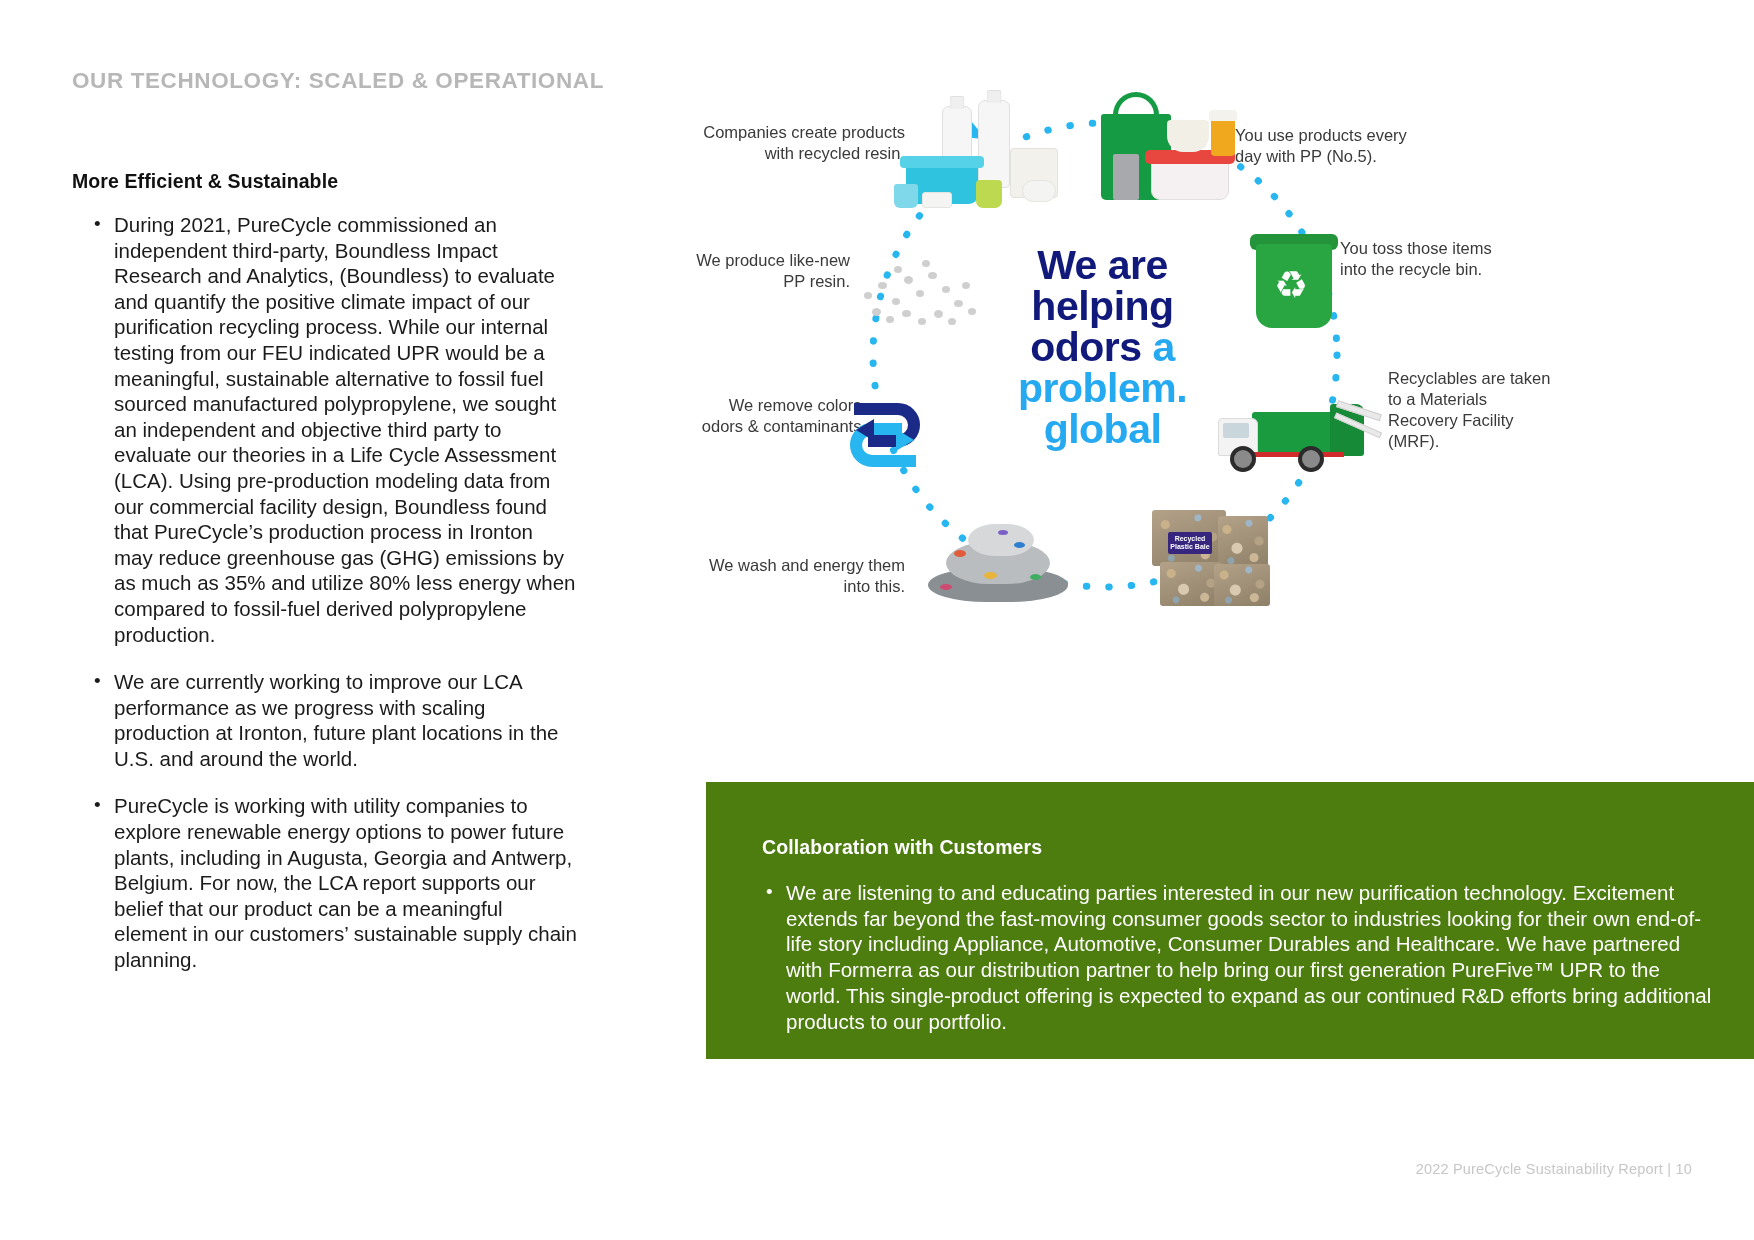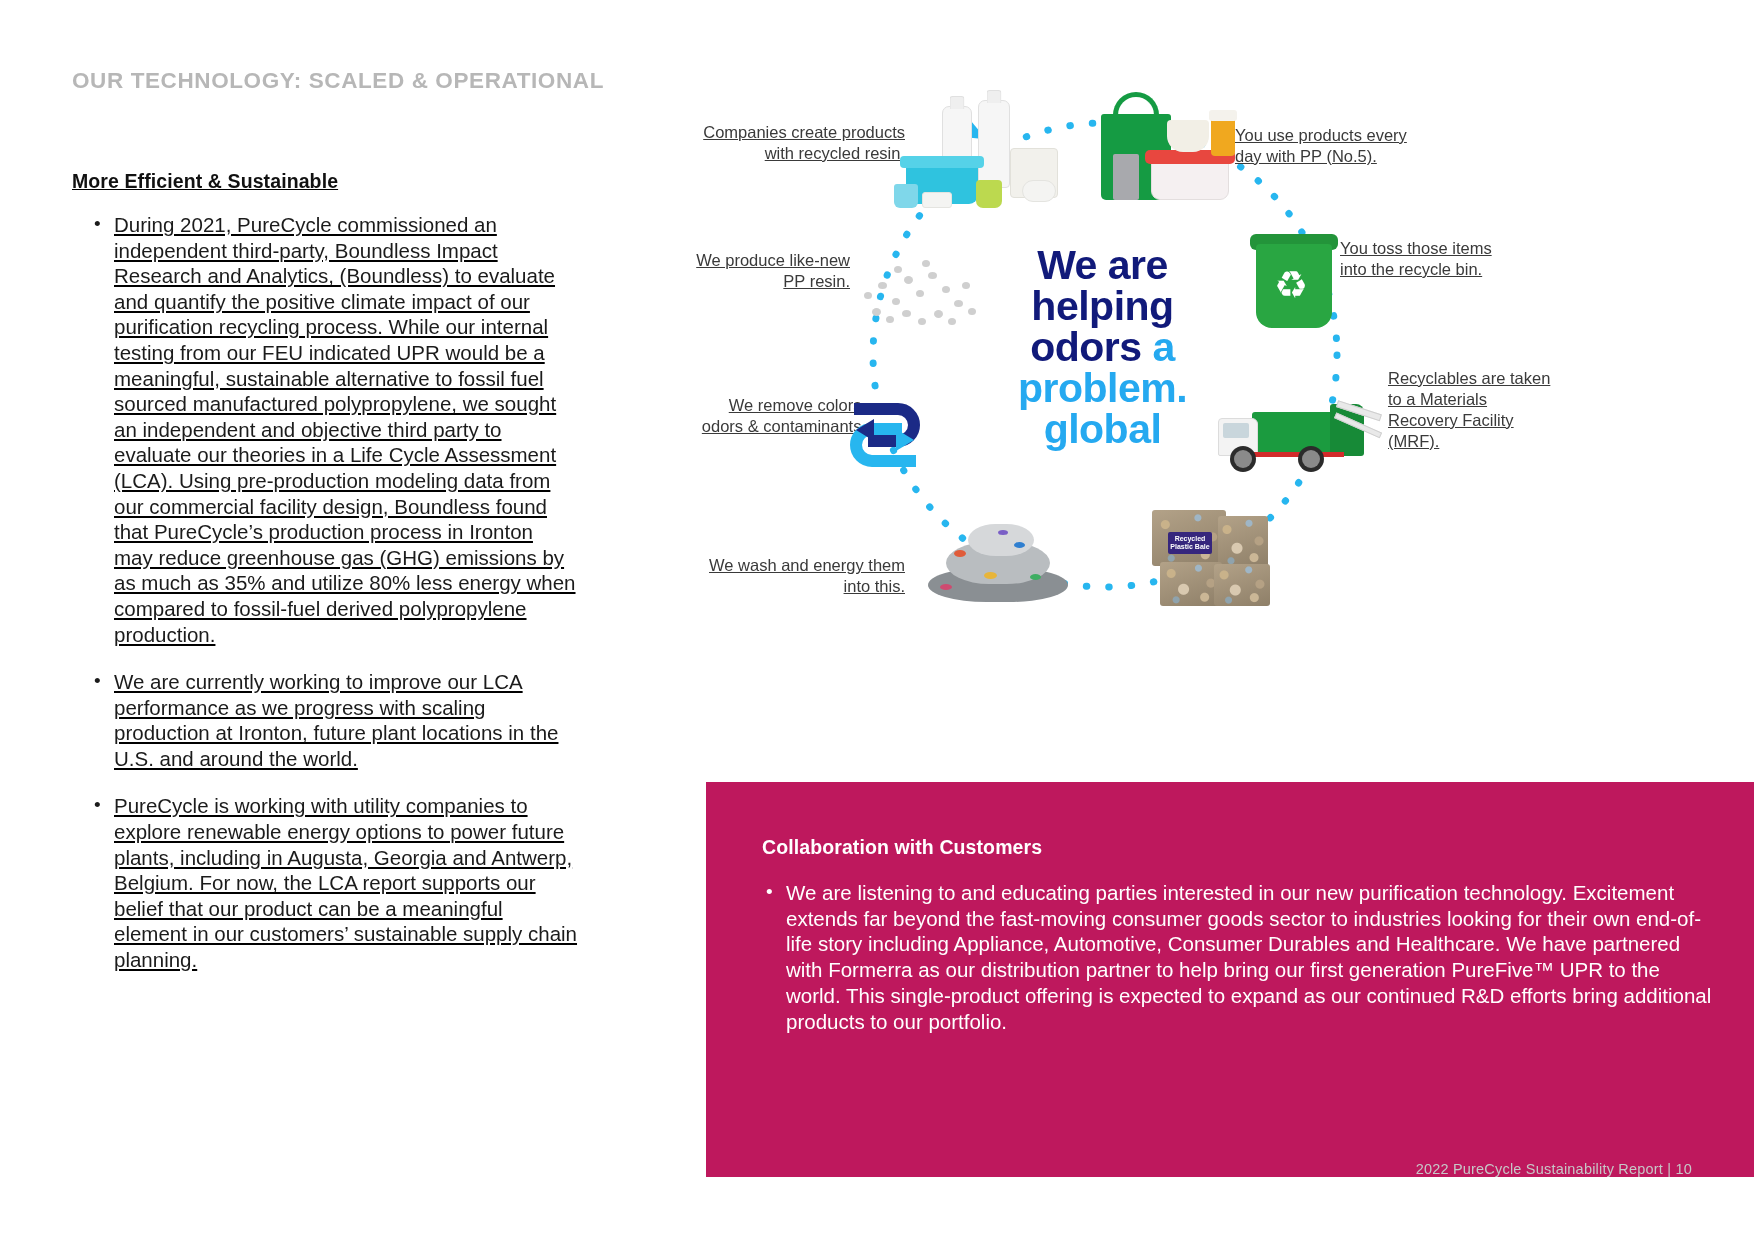--- a/index.html
+++ b/index.html
@@ -10,21 +10,21 @@
     overflow: hidden;
   }
   .page { position: relative; width: 1754px; height: 1240px; background:#fff; }
 
   
   .section-eyebrow {
     position: absolute; left: 72px; top: 68px;
     font-size: 22.5px; font-weight: 700; letter-spacing: 0.6px;
     color: #b7b7b7; text-transform: uppercase;
   }
-  .left-col { position: absolute; left: 72px; top: 170px; width: 505px; text-decoration: underline; }
+  .left-col { position: absolute; left: 72px; top: 170px; width: 505px; }
   .sub-head {
     font-size: 19.5px; font-weight: 700; color: #111; letter-spacing: .1px;
     margin-bottom: 19px;
   }
   ul.bullets { list-style: none; }
   ul.bullets > li {
     position: relative;
     padding-left: 42px;
     font-size: 20.5px;
     line-height: 25.6px;
@@ -39,21 +39,20 @@
   }
 
   
   .diagram { position: absolute; left: 640px; top: 60px; width: 1060px; height: 600px; }
 
   .cap {
     position: absolute;
     font-size: 16.5px;
     line-height: 21px;
     color: #3a3a3a;
-    text-decoration: underline;
   }
   .cap.r { text-align: right; }
   .cap.l { text-align: left; }
 
   .center-text {
     position: absolute; left: 355px; top: 185px; width: 215px;
     text-align: center;
     font-size: 41px; font-weight: 800; line-height: 41px;
     letter-spacing: -0.5px;
     color: #111a7a;
@@ -120,22 +119,22 @@
   .flake { position:absolute; border-radius:50%; }
 
   
   .pellet { position:absolute; background:#cfcfcf; border-radius:50%; }
 
   
   .pcmark { position:absolute; }
 
   
   .blue-panel {
-    position: absolute; left: 706px; top: 782px; right: 0; height: 395px;
-    background: #be185d;
+    position: absolute; left: 706px; top: 782px; right: 0; height: 277px;
+    background: #4d7c0f;
   }
   .bp-head {
     position:absolute; left: 56px; top: 54px;
     color:#ffffff; font-size:19.5px; font-weight:700; letter-spacing:.1px;
   }
   .bp-list { position:absolute; left:48px; top:98px; right:42px; list-style:none; }
   .bp-list > li {
     position:relative; padding-left:32px;
     color:#ffffff; font-size:20.5px; line-height:25.7px;
   }

